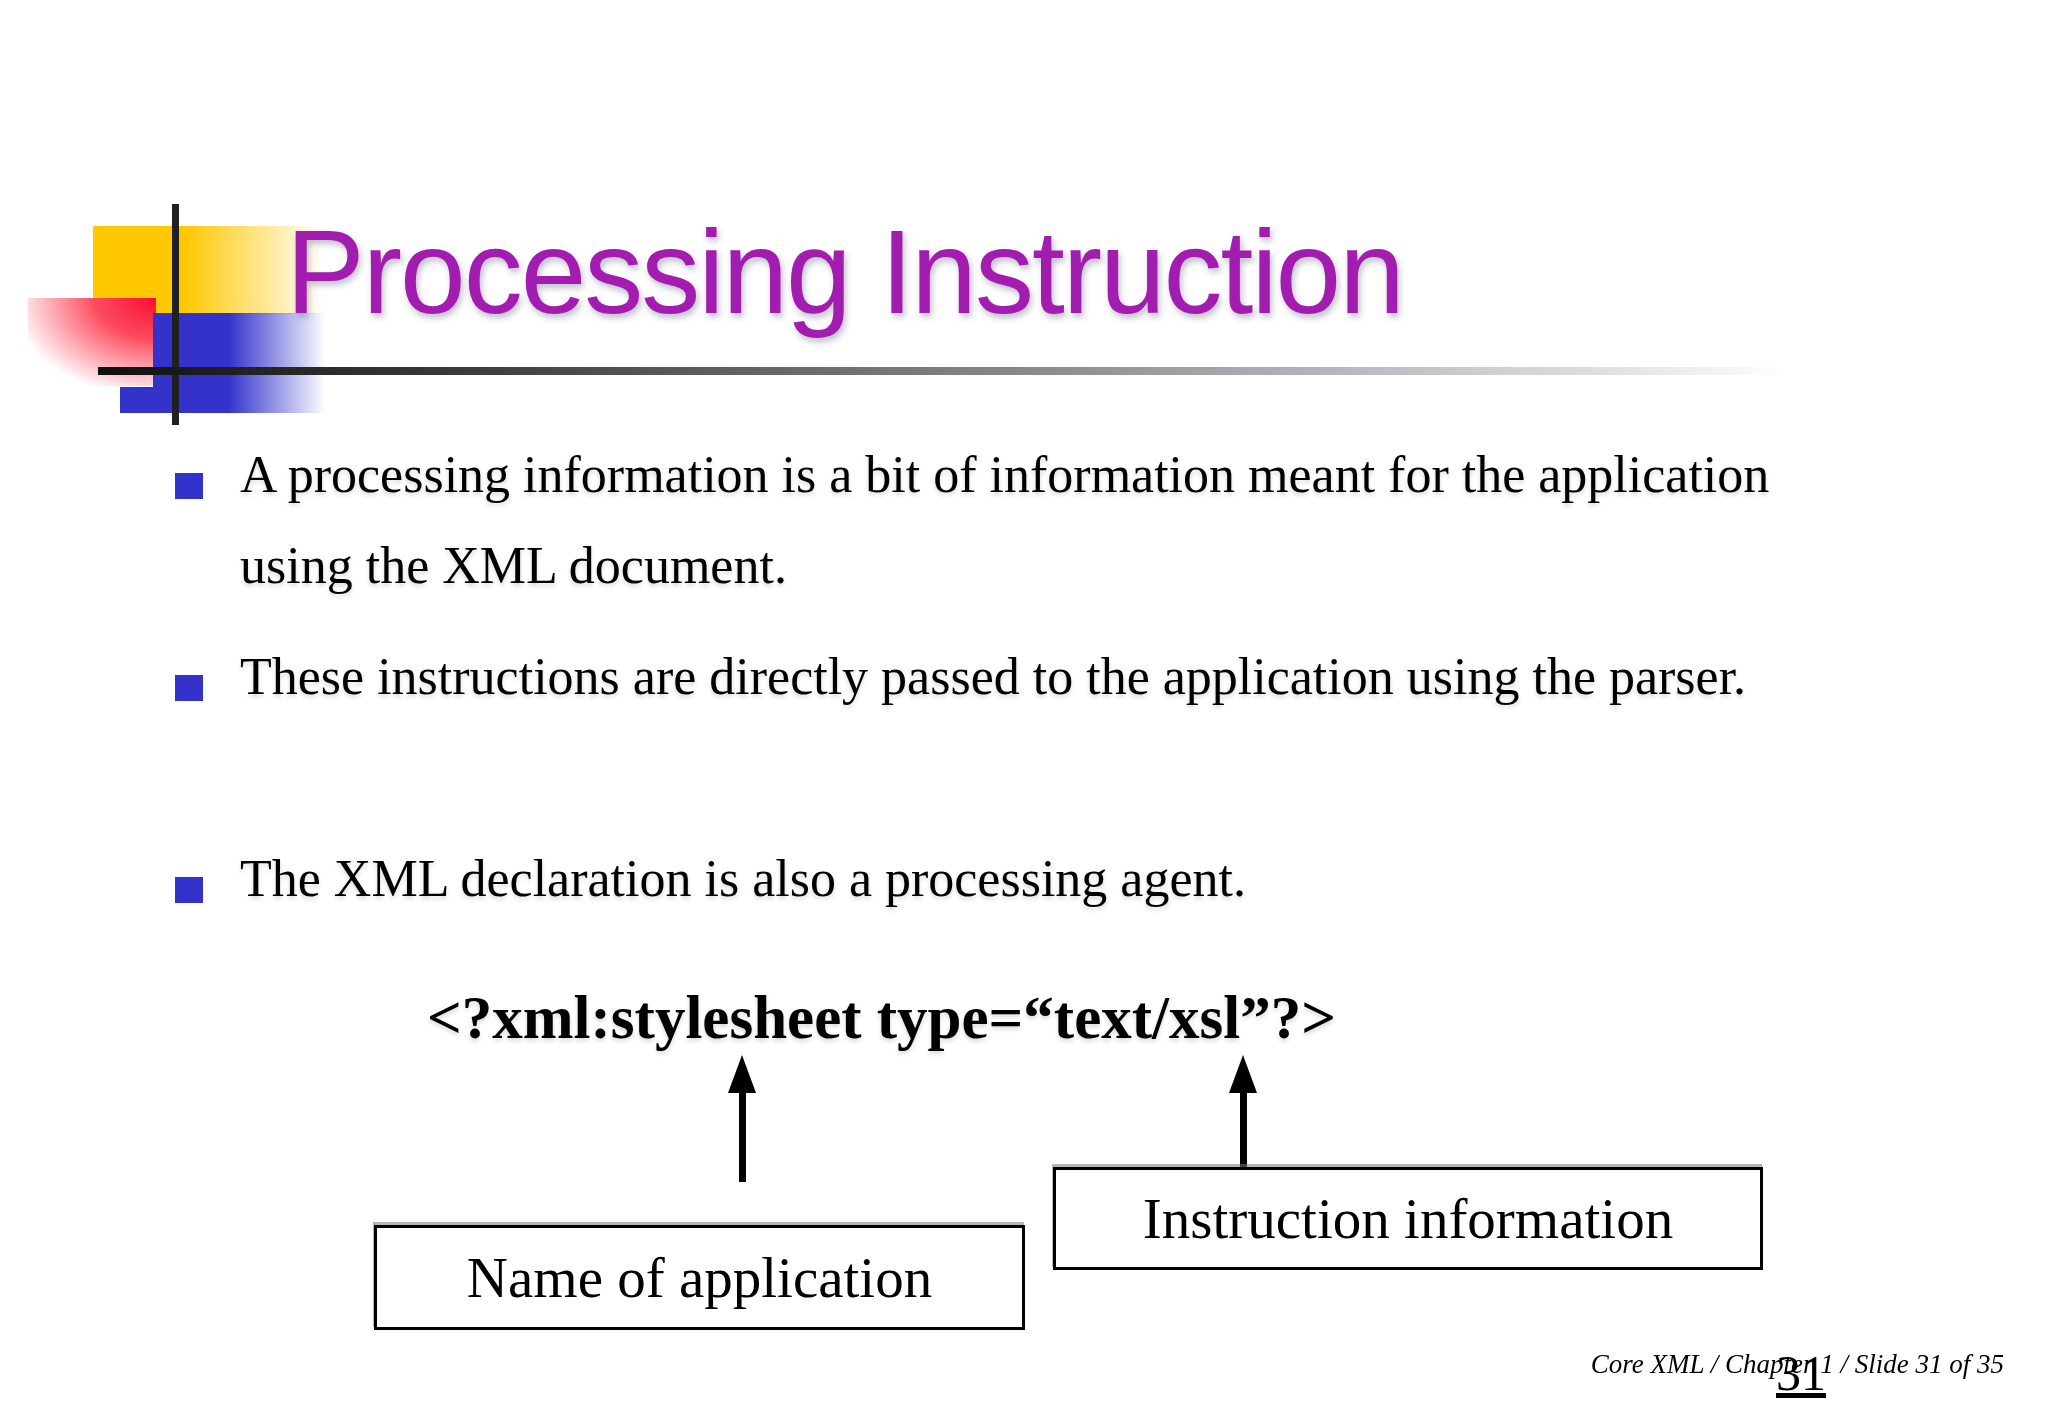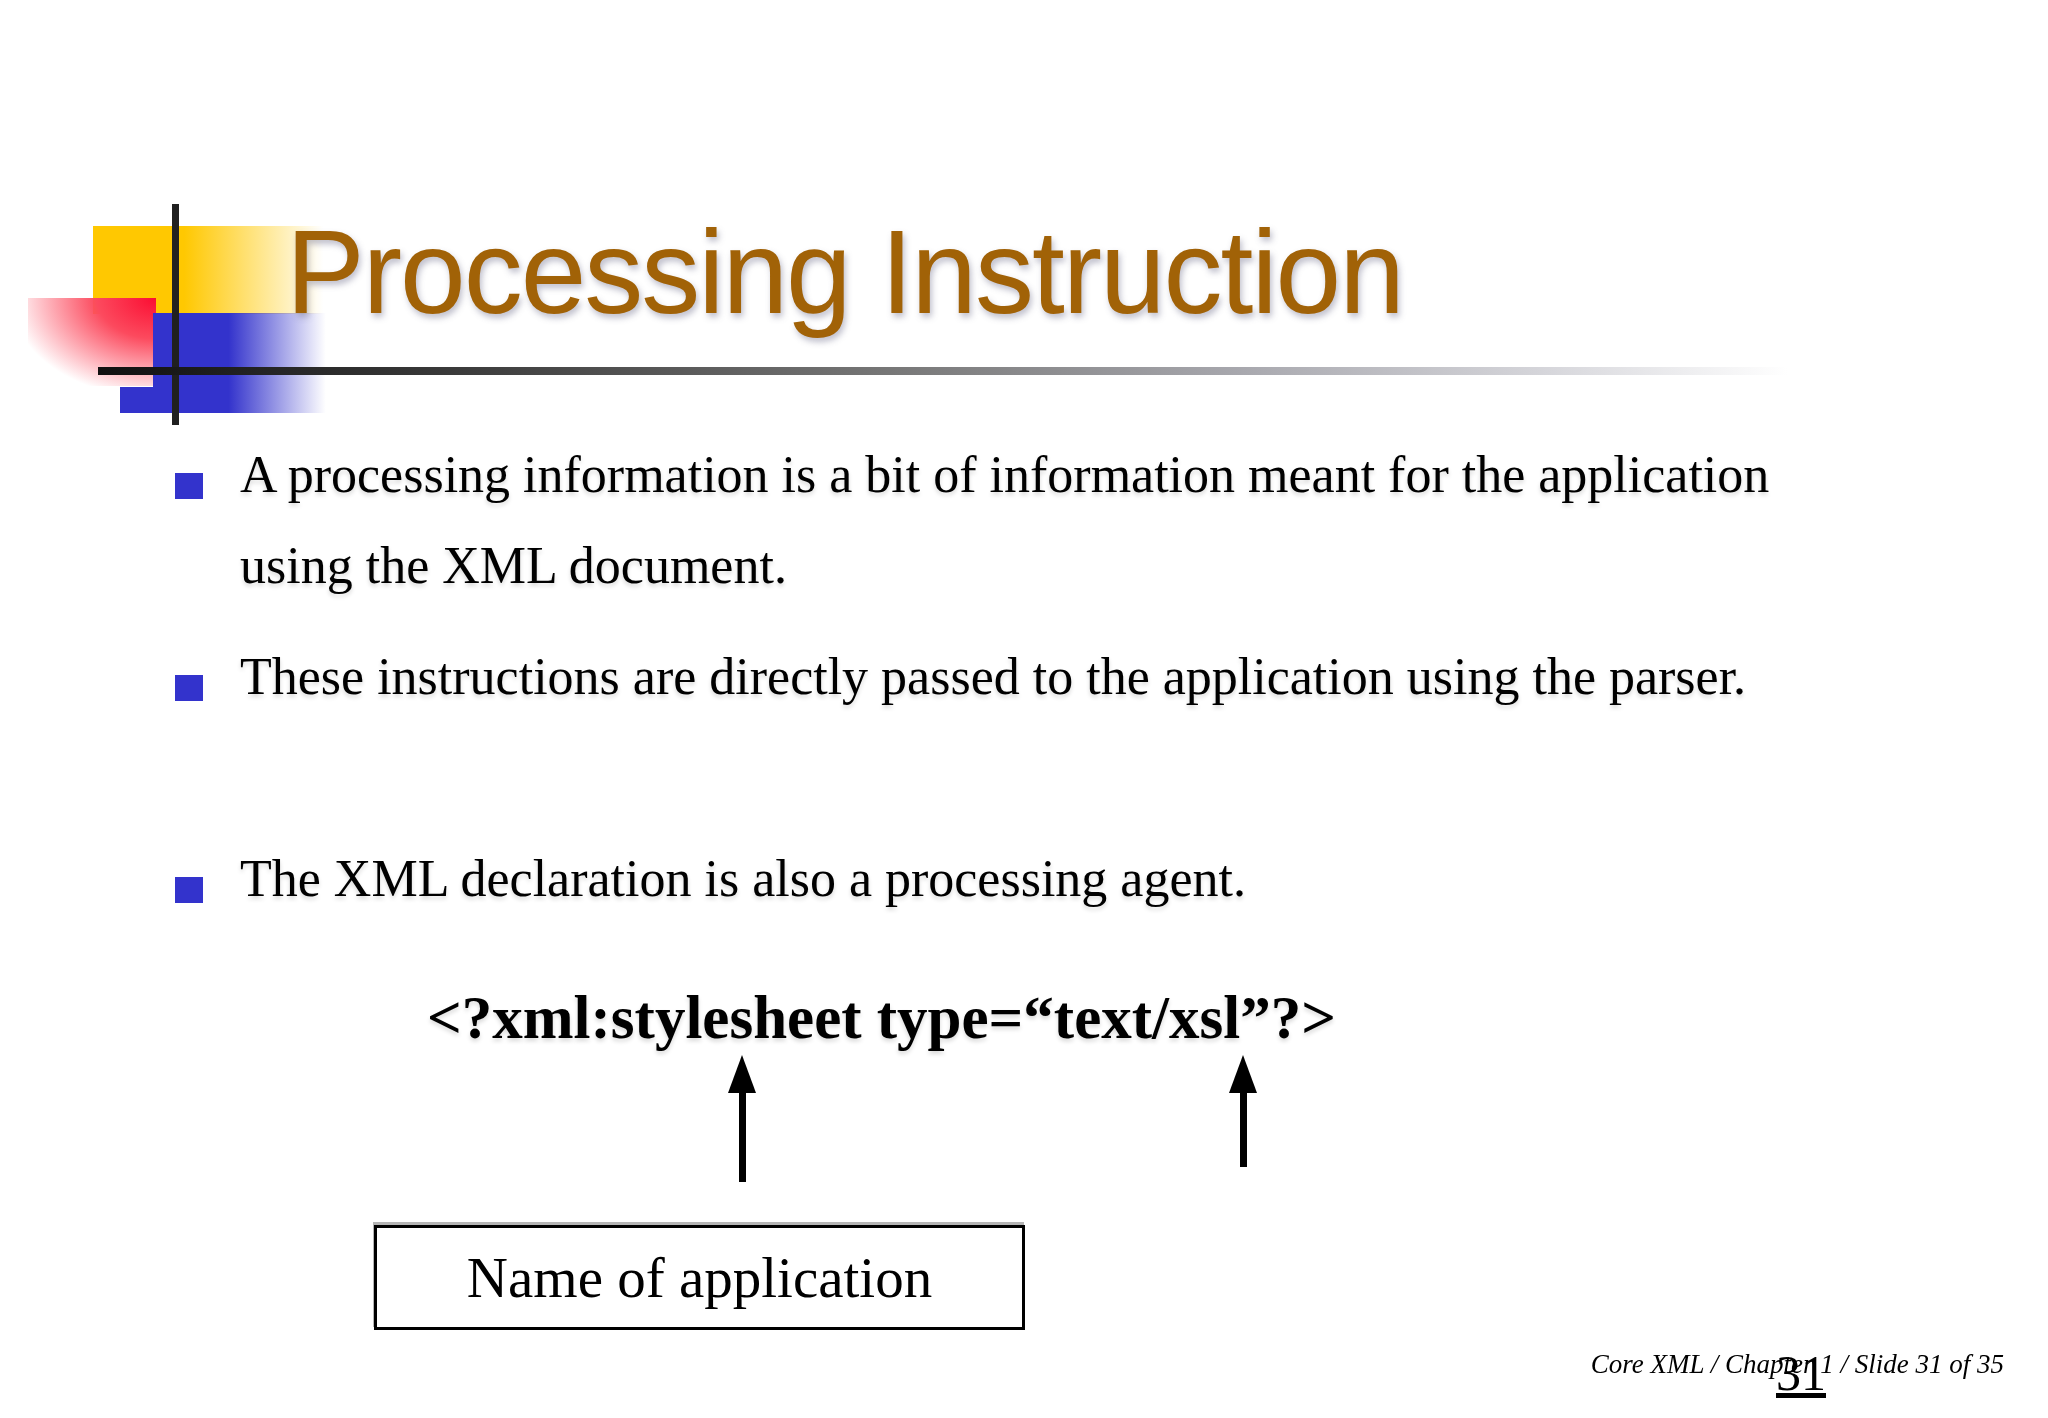--- a/index.html
+++ b/index.html
@@ -34,21 +34,21 @@
   .deco-hline{
     left:98px;top:367px;width:1760px;height:8px;
     background:linear-gradient(90deg,#101010 0%,#3a3a3a 20%,#777 45%,#a8a8ae 65%,#d5d5da 82%,rgba(255,255,255,0) 96%);
   }
   
   .title{
     position:absolute;left:286px;top:208px;
     font-family:"Liberation Sans", sans-serif;
     font-size:118px;line-height:1.1;
     letter-spacing:-2px;
-    color:#a16207;
+    color:#a21caf;
     white-space:nowrap;
     text-shadow:2px 4px 6px rgba(110,110,140,0.45);
   }
   
   .bullet{
     position:absolute;left:175px;width:1690px;
   }
   .bullet-sq{
     position:absolute;left:0;top:44px;width:28px;height:26px;background:#3333cc;
   }
@@ -137,17 +137,20 @@
     <div class="arrow-shaft"></div>
   </div>
   <div class="up-arrow arrow-right">
     <div class="arrow-head"></div>
     <div class="arrow-shaft"></div>
   </div>
 
   <div class="label-box box-left">
     <span>Name of application</span>
   </div>
+  <div class="label-box box-right">
+    <span>Instruction information</span>
+  </div>
 
   <div class="footer">Core XML / Chapter 1 / Slide 31 of 35</div>
   <div class="page-number">31</div>
 
 </div>
 
 </body></html>

